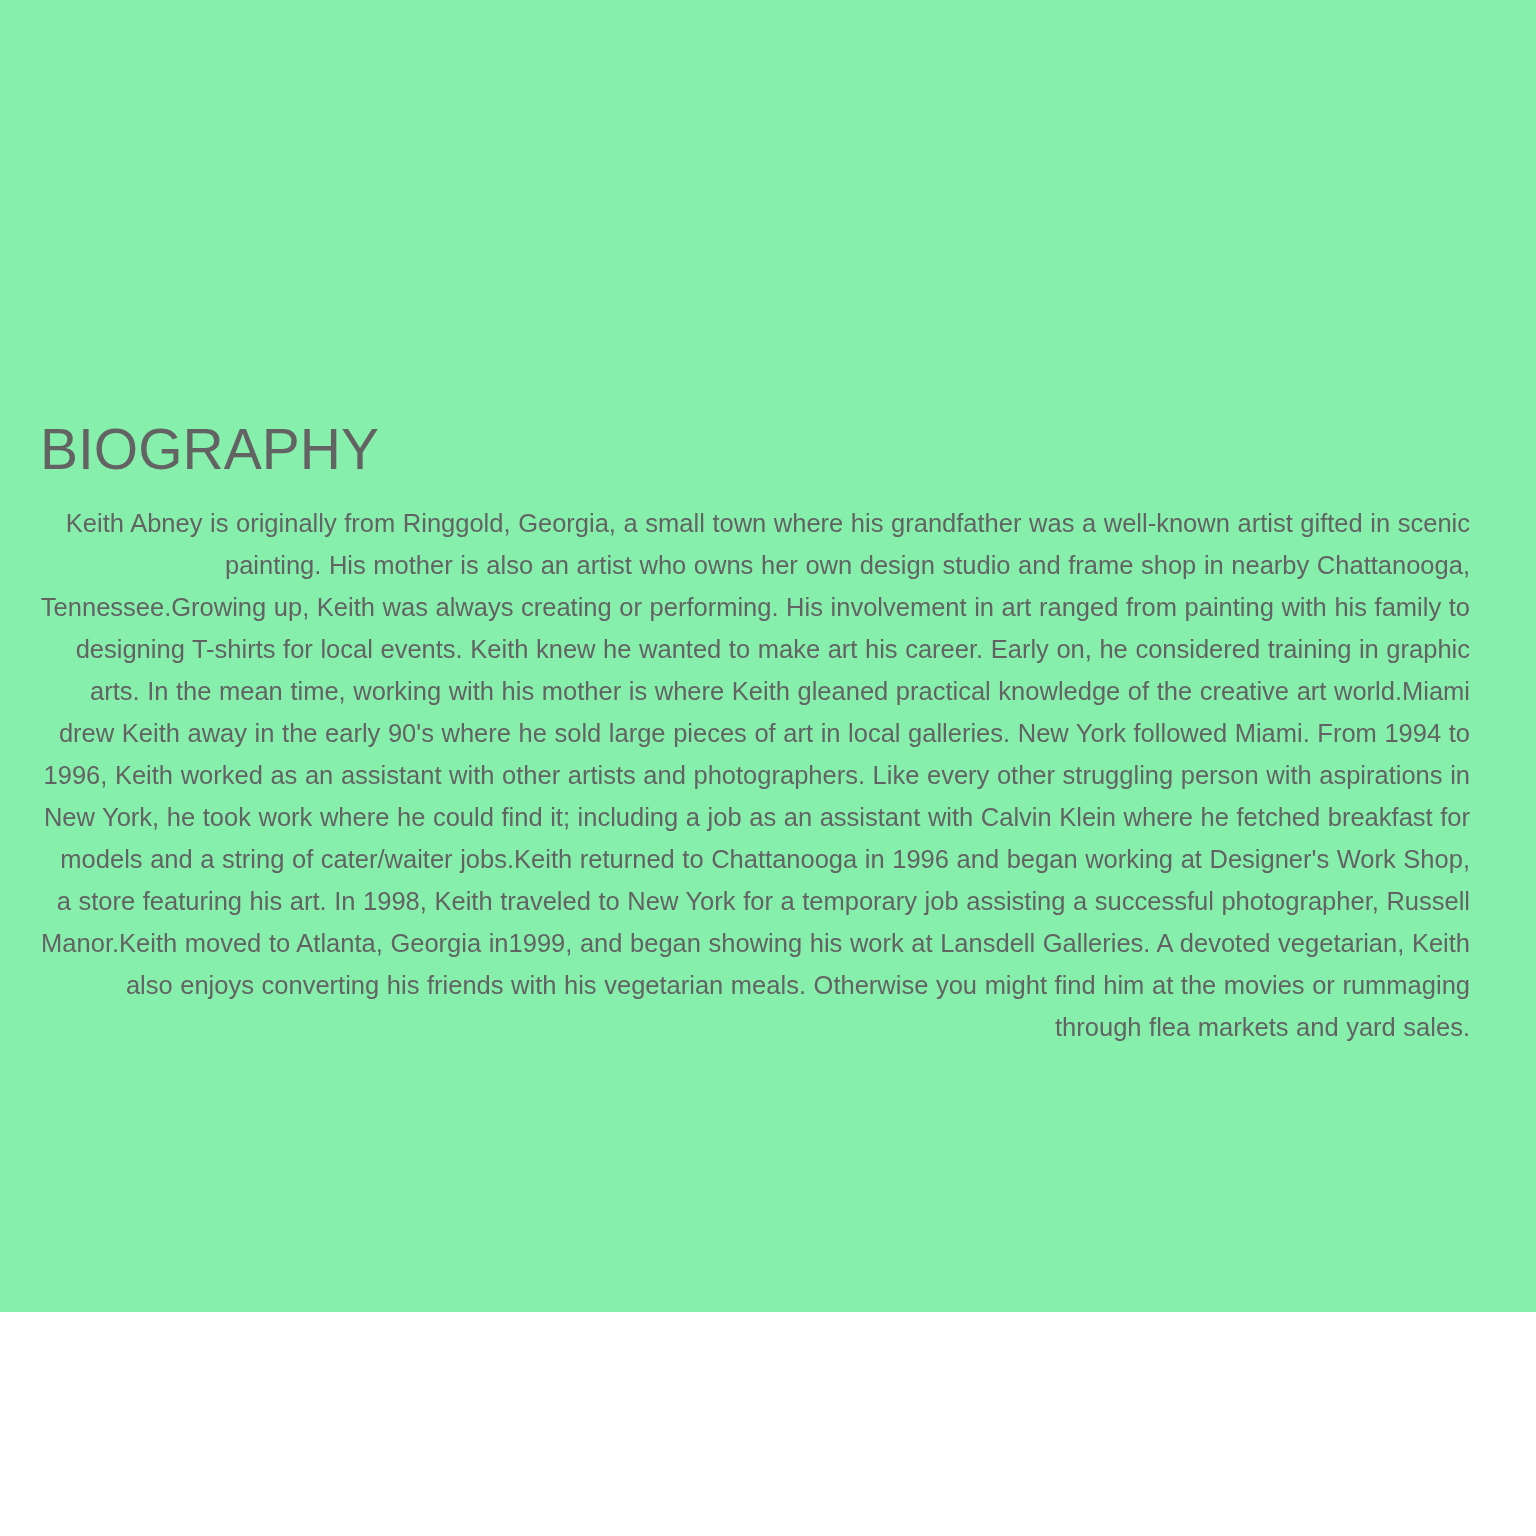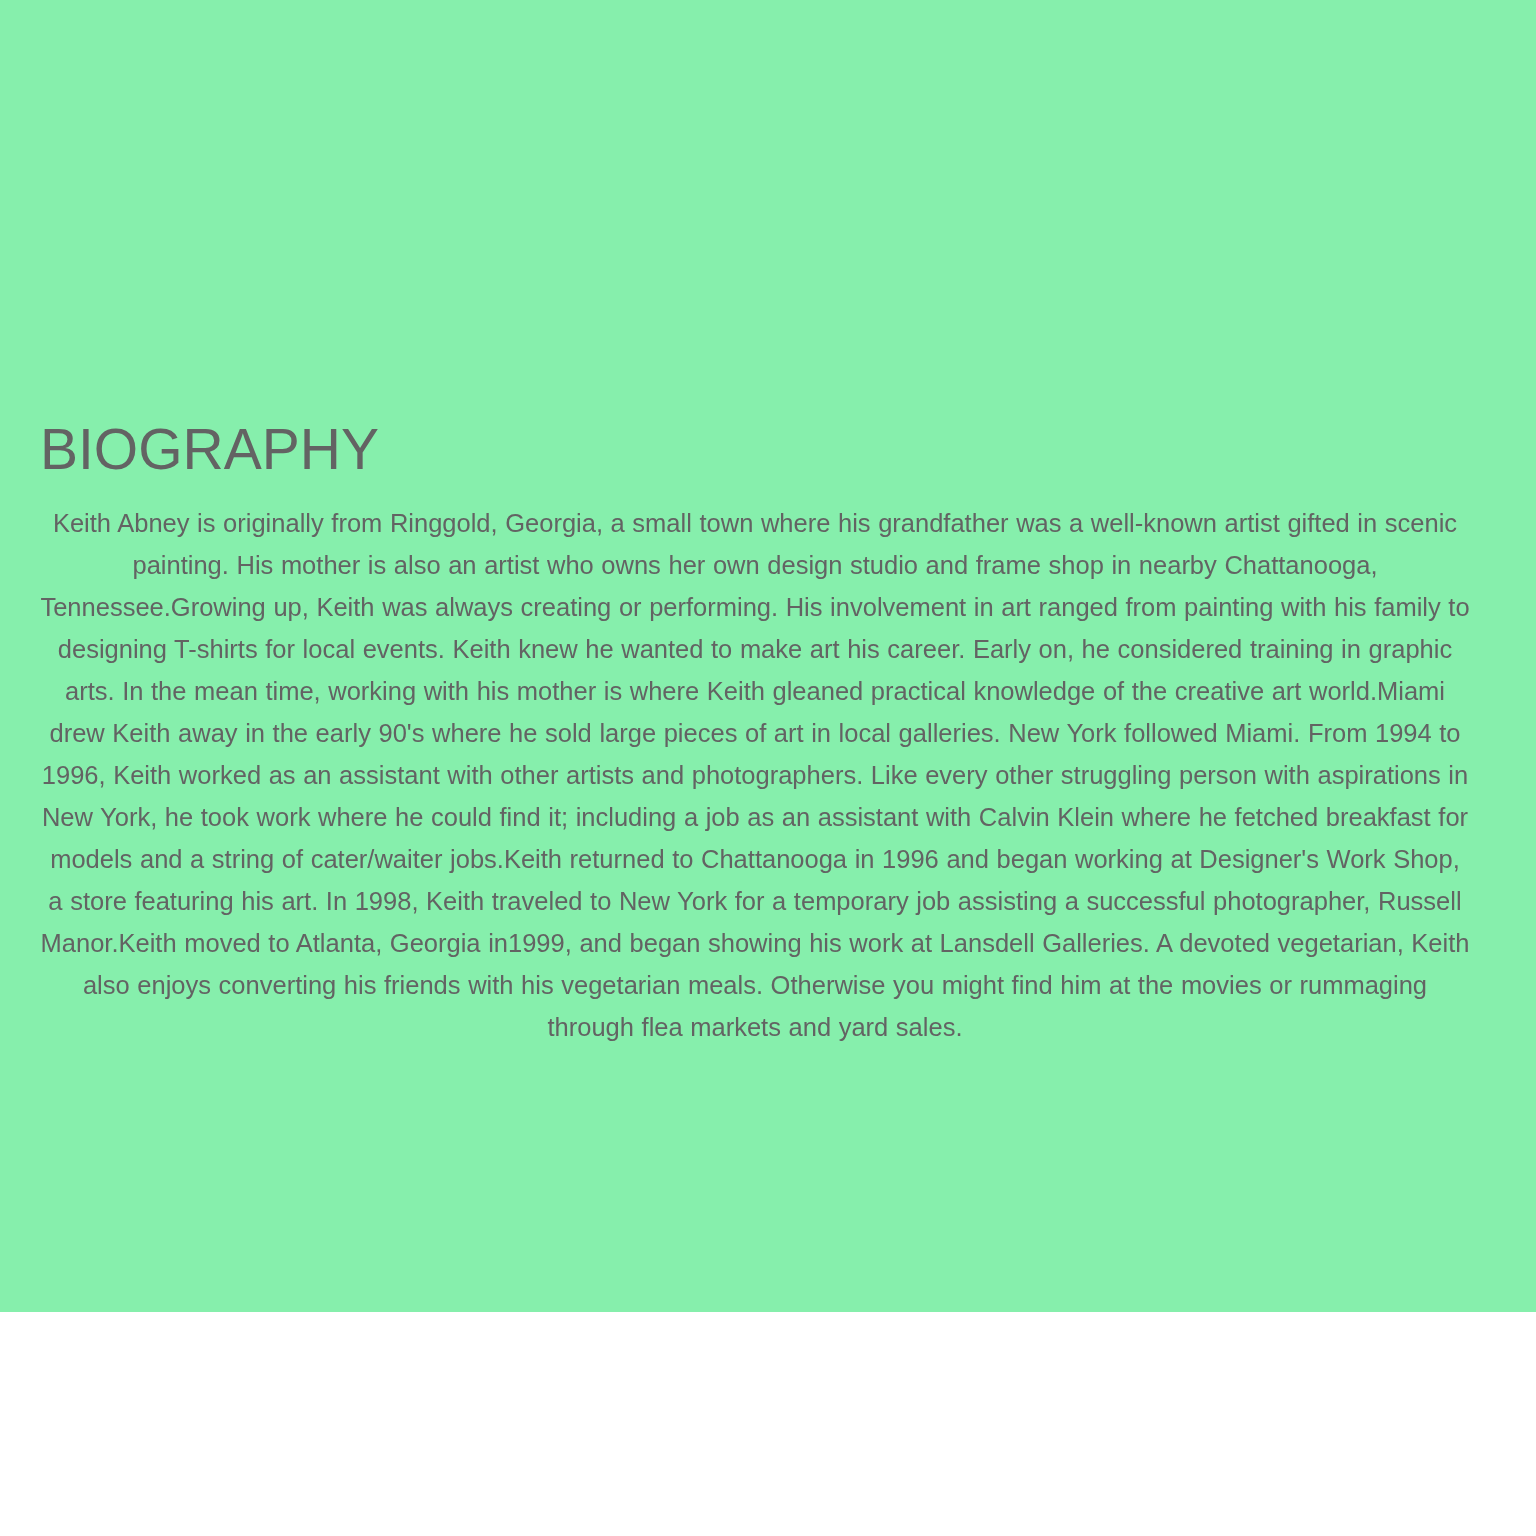--- a/index.html
+++ b/index.html
@@ -34,21 +34,21 @@
     color: #636363;
     letter-spacing: 0px;
     line-height: 1.05;
     margin: 0 0 22px 0;
     font-family: "Liberation Sans", sans-serif;
   }
   .bio-text {
     font-size: 25.5px;
     line-height: 42px;
     color: #636363;
-    text-align: center;
+    text-align: right;
     margin: 0;
     font-family: "Liberation Sans", sans-serif;
     word-spacing: 0.5px;
   }
 </style>
 </head>
 <body>
 
 <div class="page">
   <div class="content">

